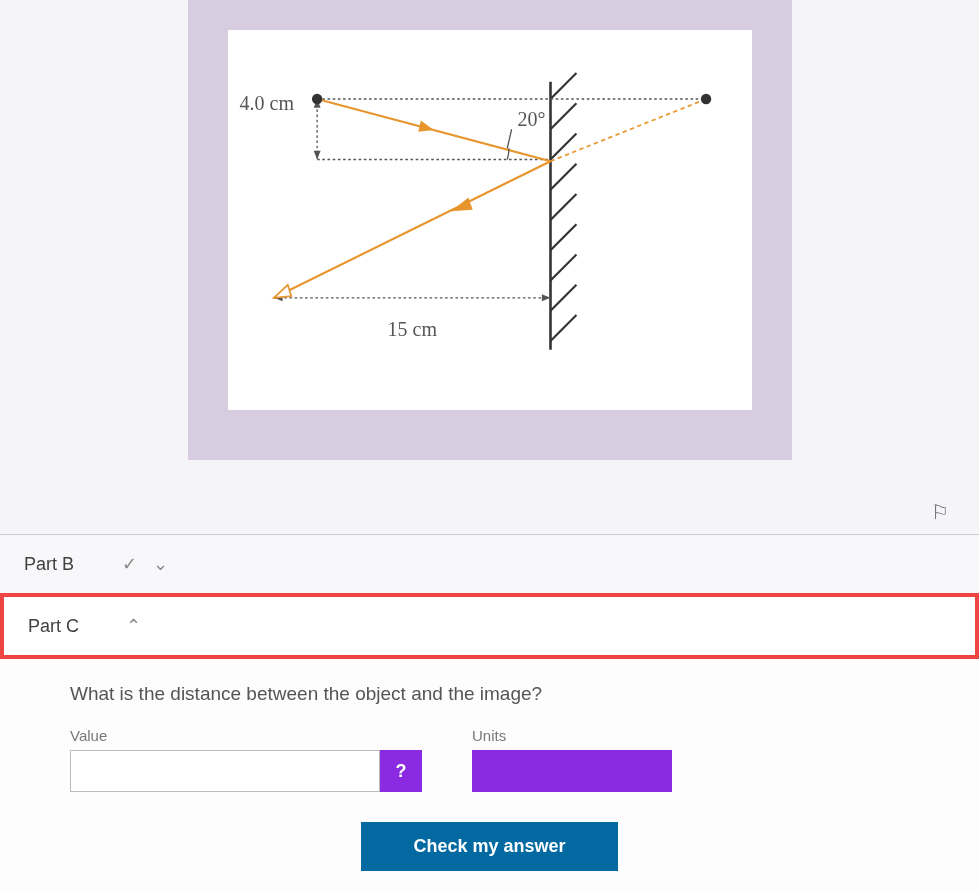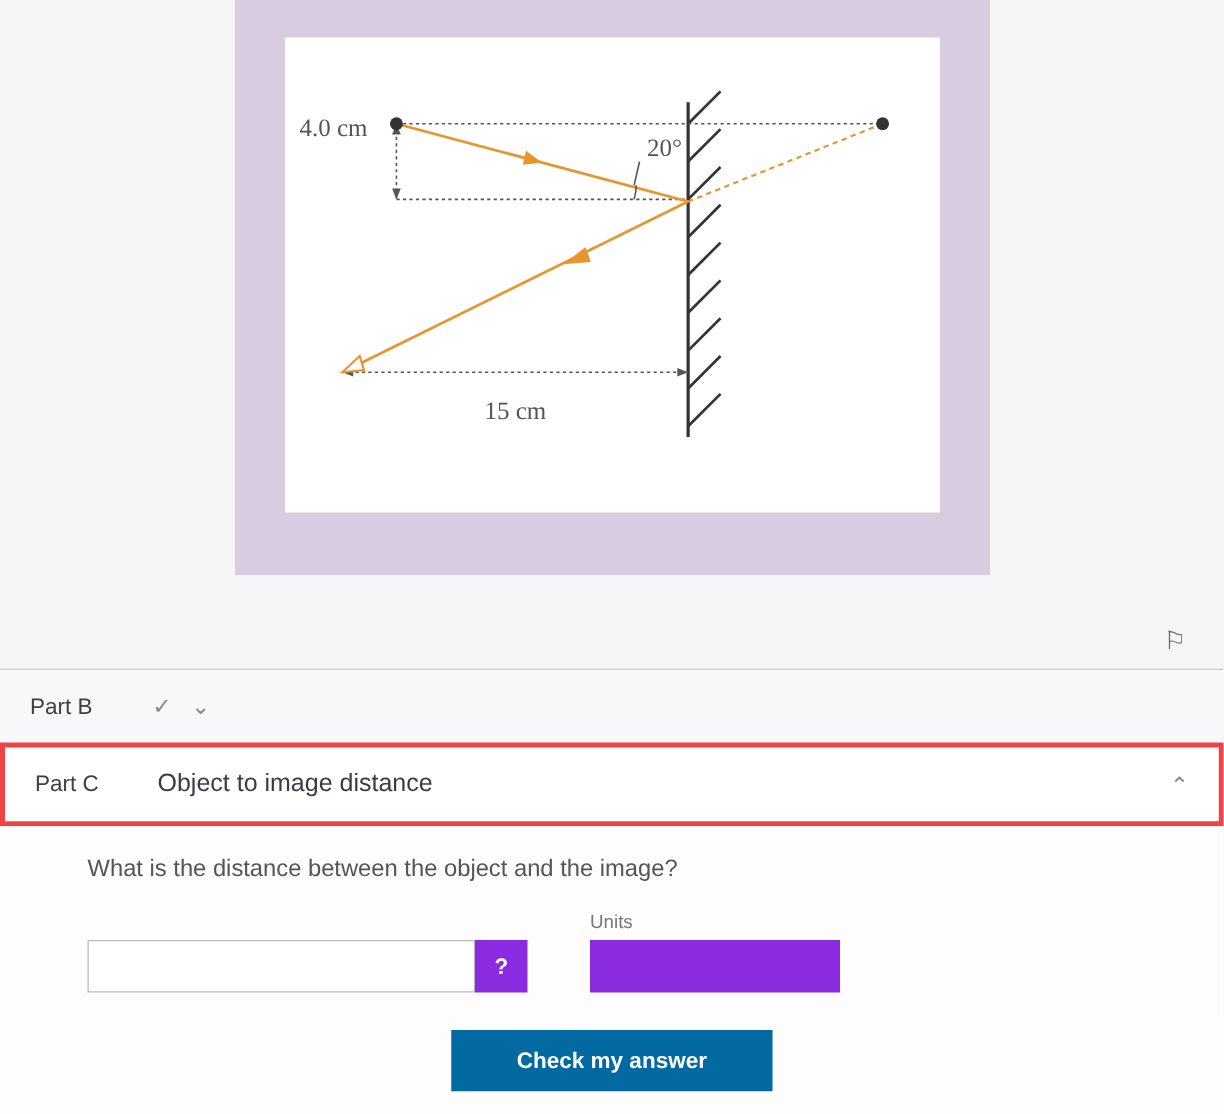--- a/index.html
+++ b/index.html
@@ -185,30 +185,30 @@
 <div class="part-row">
   <span class="part-label">Part B</span>
   <span class="part-icons">
     <span class="check-icon">✓</span>
     <span>⌄</span>
   </span>
 </div>
 
 <div class="part-row expanded">
   <span class="part-label">Part C</span>
-  <span class="part-title">Object to image distance</span>
   <span class="part-icons">
     <span>⌃</span>
   </span>
 </div>
 
 <div class="content-area">
   <p class="question">What is the distance between the object and the image?</p>
   <div class="input-row">
     <div class="input-group">
+      <span class="input-label">Value</span>
       <div class="value-wrap">
         <input class="value-input" type="text" style="">
         <button class="hint-btn">?</button>
       </div>
     </div>
     <div class="input-group">
       <span class="input-label">Units</span>
       <button class="units-box"></button>
     </div>
   </div>

